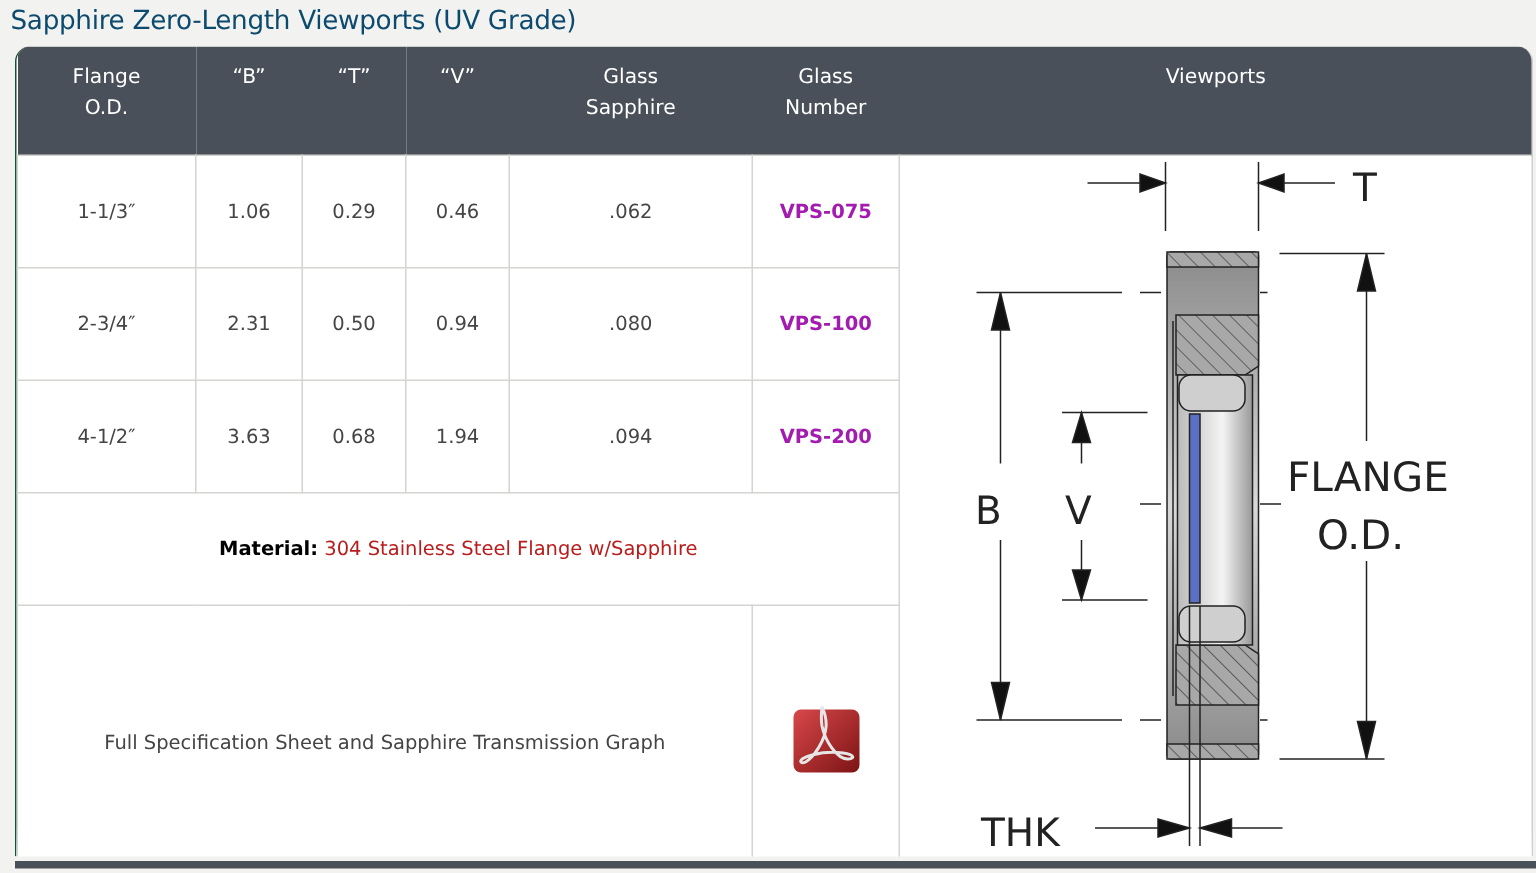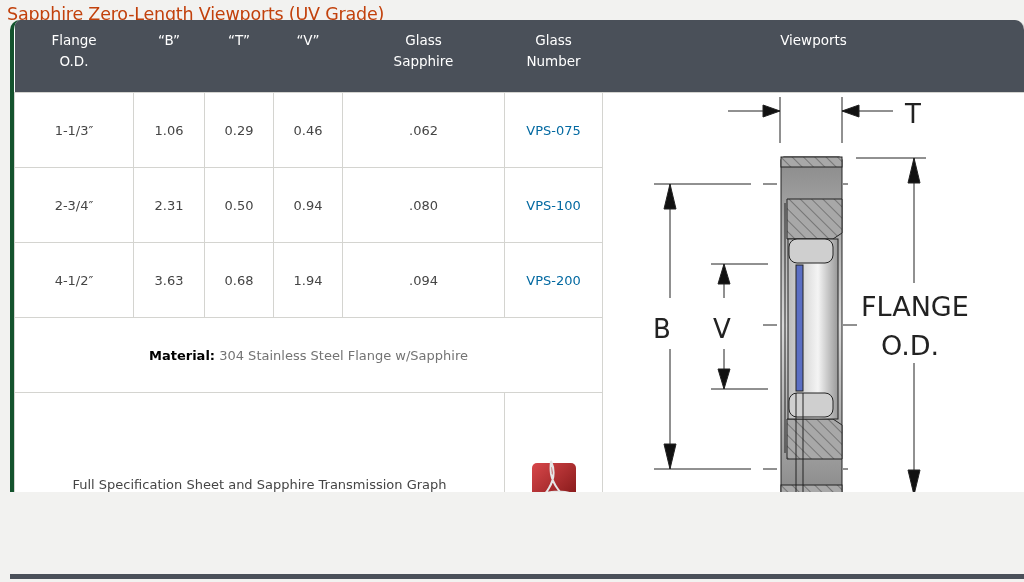--- a/index.html
+++ b/index.html
@@ -5,48 +5,48 @@
   html, body { margin:0; padding:0; }
   body {
     width:1024px; height:582px; overflow:hidden;
     background:#f2f2f0;
     font-family:"DejaVu Sans", "Liberation Sans", sans-serif;
     color:#444;
     position:relative;
   }
   .page-title {
     position:absolute; left:7px; top:4px;
-    font-size:17.5px; color:#c2410c; letter-spacing:-0.2px;
+    font-size:17.5px; color:#0c4a6e; letter-spacing:-0.2px;
     font-family:"DejaVu Sans", sans-serif;
   }
   .table-wrap {
-    position:absolute; left:10px; top:20px; width:1010px; height:472px;
+    position:absolute; left:10px; top:31px; width:1010px; height:540px;
     background:#fff;
     border-radius:10px 10px 0 0;
     overflow:hidden;
-    border-left:4px solid #14532d;
+    border-left:1px solid #14532d;
     border-right:1px solid #cfcfcf;
   }
   table {
     border-collapse:collapse; width:1010px; table-layout:fixed;
   }
   thead th {
     background:#4a5059; color:#fff; font-weight:normal;
     font-size:13.5px; line-height:21px;
     height:61px; vertical-align:top; padding-top:10px;
     text-align:center;
   }
   tbody td {
     border:1px solid #d4d4d0;
     text-align:center; font-size:13px; color:#454545;
   }
   tbody tr.data-row td { height:72px; }
-  td.part { font-weight:normal; color:#0369a1; }
+  td.part { font-weight:bold; color:#a21caf; }
   .material-label { font-weight:bold; color:#000000; }
-  .material-value { color:#737373; }
+  .material-value { color:#b91c1c; }
   td.schematic-cell { padding:0; vertical-align:top; position:relative; border-right:none; }
   .bottom-bar {
     position:absolute; left:10px; top:574px; width:1014px; height:5px; background:#4a5059;
   }
   .pdf-icon { display:inline-block; width:46px; height:46px; cursor:pointer; }
 </style>
 </head>
 <body>
 
 <div class="page-title">Sapphire Zero-Length Viewports (UV Grade)</div>

